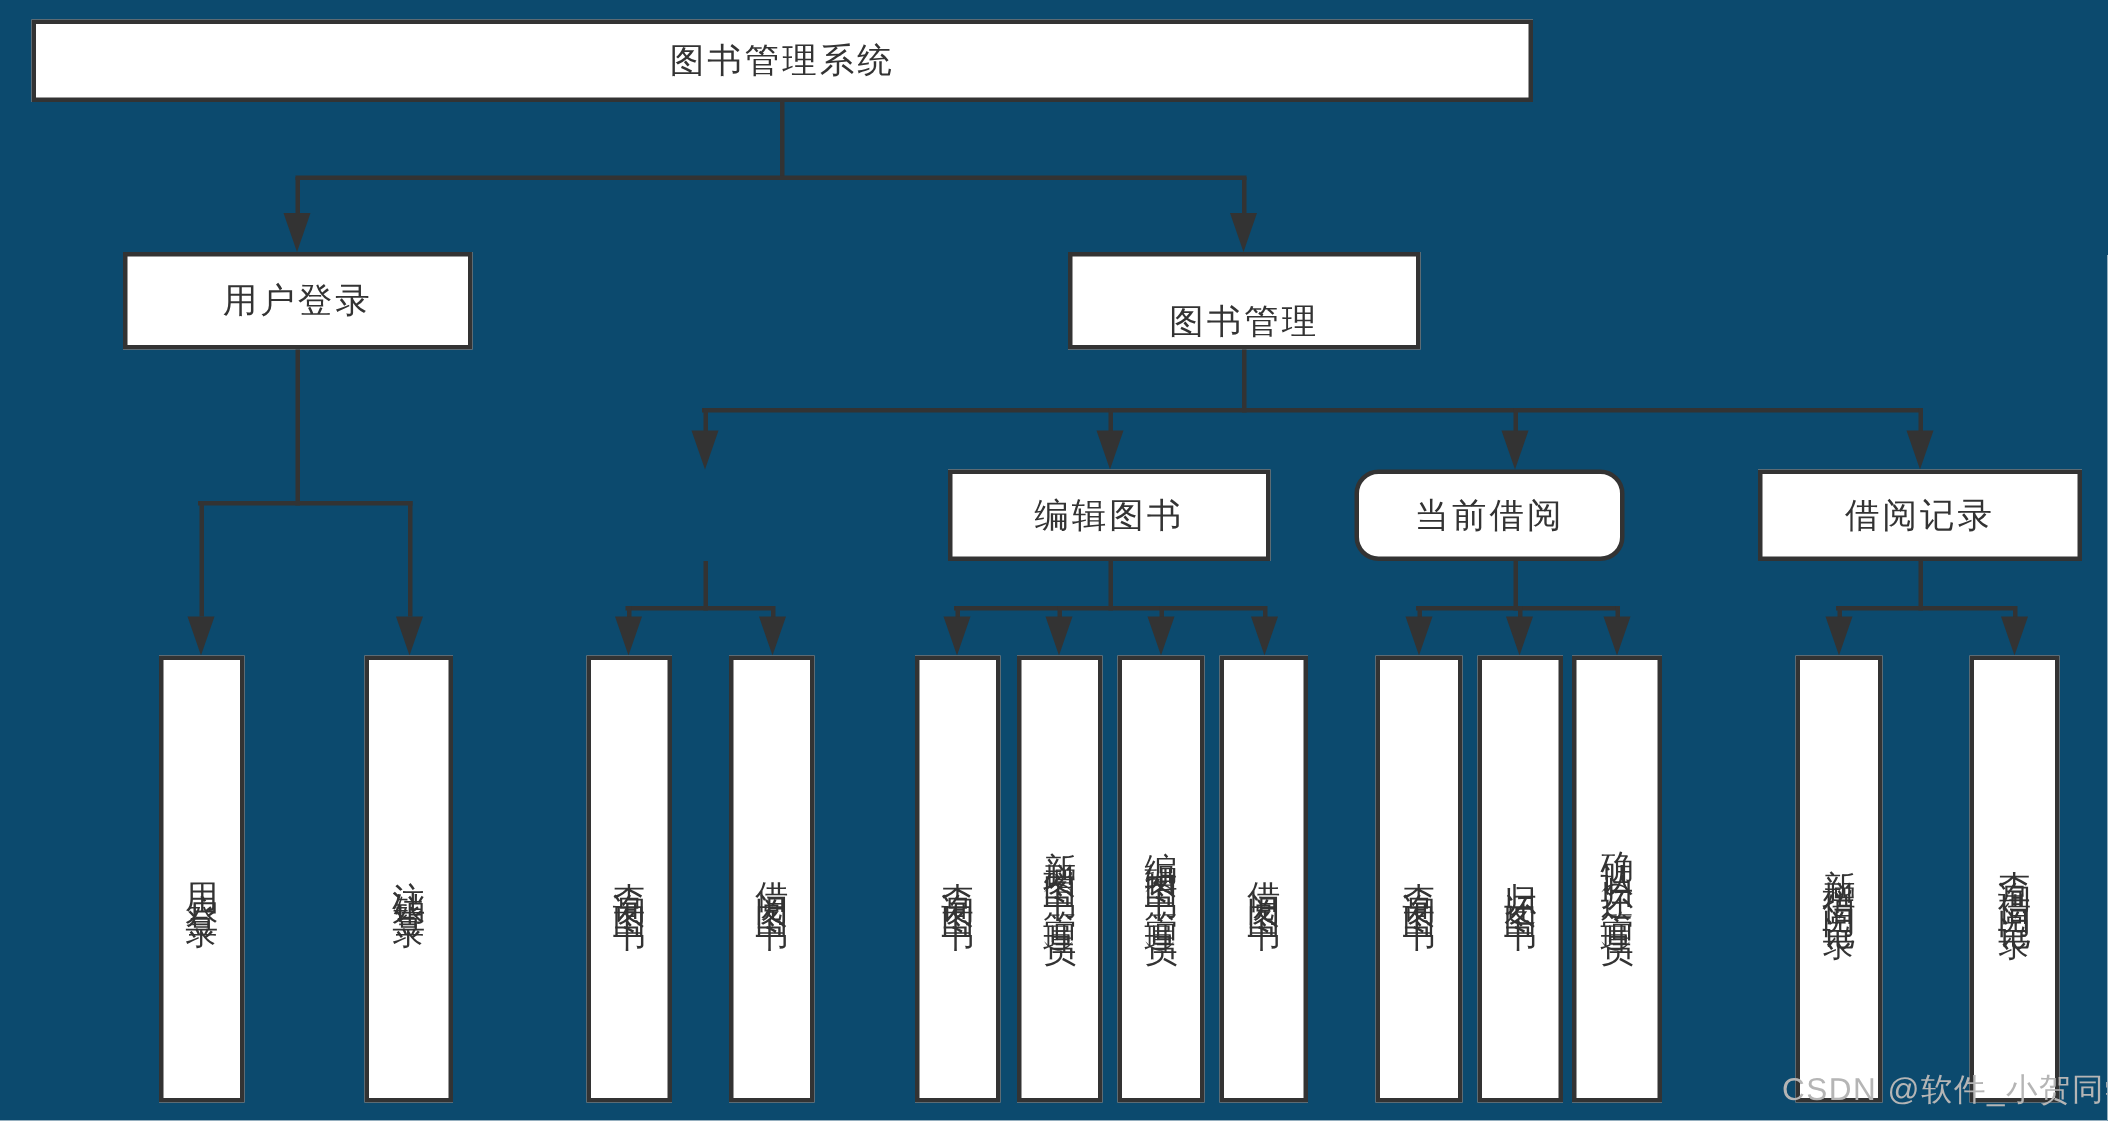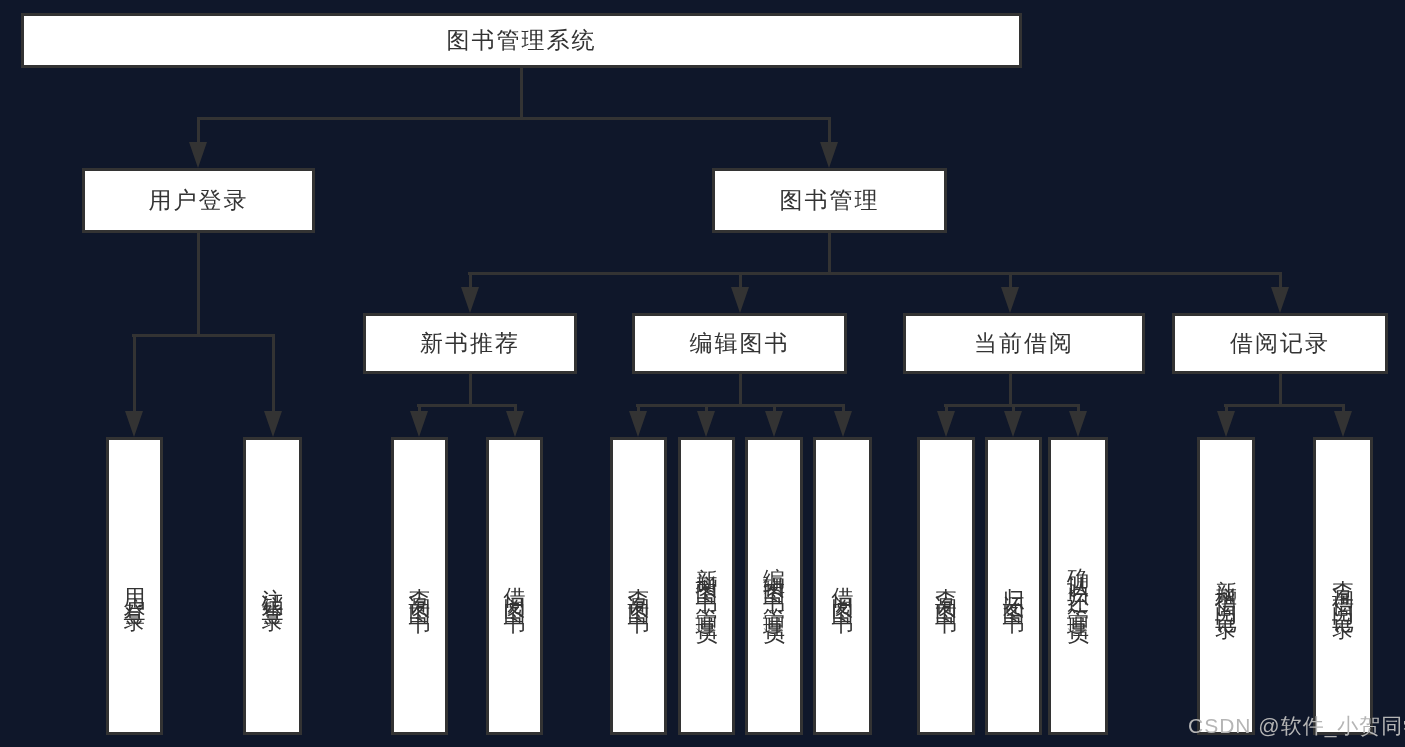--- a/index.html
+++ b/index.html
@@ -1,17 +1,17 @@
 <!DOCTYPE html>
 <html><head>
 <meta charset="utf-8">
 <style>
   html,body{margin:0;padding:0;background:#ffffff;}
   body{font-family:"Liberation Sans","DejaVu Sans",sans-serif;}
-  #stage{position:relative;width:1405px;height:747px;background:#0f172a;overflow:hidden;}
+  #stage{position:relative;width:1405px;height:747px;background:#0c4a6e;overflow:hidden;}
   .box{
     position:absolute;box-sizing:border-box;background:#ffffff;
     border:3px solid #333333;color:#333333;
     display:flex;align-items:center;justify-content:center;
     font-size:23px;letter-spacing:2px;white-space:nowrap;
   }
   .leaf{
     position:absolute;box-sizing:border-box;background:#ffffff;
     border:3px solid #333333;color:#333333;
     display:flex;align-items:center;justify-content:center;
@@ -40,21 +40,21 @@
   <div class="vl" style="left:520px;top:68px;height:51px;"></div>
   <div class="hl" style="left:197px;top:117px;width:634px;"></div>
   <div class="vl" style="left:196.5px;top:118px;height:27px;"></div>
   <div class="ah" style="left:189px;top:142px;"></div>
   <div class="vl" style="left:827.5px;top:118px;height:27px;"></div>
   <div class="ah" style="left:820px;top:142px;"></div>
 
   <div class="box" style="left:82px;top:168px;width:233px;height:65px;">
     <span>用户登录</span>
   </div>
-  <div class="box" style="left:712px;top:168px;width:235px;height:65px;">
+  <div class="box" style="left:712px;top:168px;width:235px;height:65px;align-items:flex-end;">
     <span>图书管理</span>
   </div>
 
   <div class="vl" style="left:196.5px;top:233px;height:104px;"></div>
   <div class="hl" style="left:132px;top:334px;width:143px;"></div>
   <div class="vl" style="left:132.5px;top:334px;height:77px;"></div>
   <div class="ah" style="left:125px;top:411px;"></div>
   <div class="vl" style="left:271.5px;top:334px;height:77px;"></div>
   <div class="ah" style="left:264px;top:411px;"></div>
 
@@ -62,27 +62,24 @@
   <div class="hl" style="left:468px;top:272px;width:813px;"></div>
   <div class="vl" style="left:468.5px;top:272px;height:16px;"></div>
   <div class="ah" style="left:461px;top:287px;"></div>
   <div class="vl" style="left:738.5px;top:272px;height:16px;"></div>
   <div class="ah" style="left:731px;top:287px;"></div>
   <div class="vl" style="left:1008.5px;top:272px;height:16px;"></div>
   <div class="ah" style="left:1001px;top:287px;"></div>
   <div class="vl" style="left:1278.5px;top:272px;height:16px;"></div>
   <div class="ah" style="left:1271px;top:287px;"></div>
 
-  <div class="box" style="left:363px;top:313px;width:214px;height:61px;">
-    <span>新书推荐</span>
-  </div>
   <div class="box" style="left:632px;top:313px;width:215px;height:61px;">
     <span>编辑图书</span>
   </div>
-  <div class="box" style="left:903px;top:313px;width:242px;height:61px;">
+  <div class="box" style="left:903px;top:313px;width:180px;height:61px;border-radius:16px;">
     <span>当前借阅</span>
   </div>
   <div class="box" style="left:1172px;top:313px;width:216px;height:61px;">
     <span>借阅记录</span>
   </div>
 
   <div class="vl" style="left:468.5px;top:374px;height:33px;"></div>
   <div class="hl" style="left:417px;top:404px;width:99px;"></div>
   <div class="vl" style="left:417.5px;top:404px;height:10px;"></div>
   <div class="ah" style="left:410px;top:411px;"></div>

